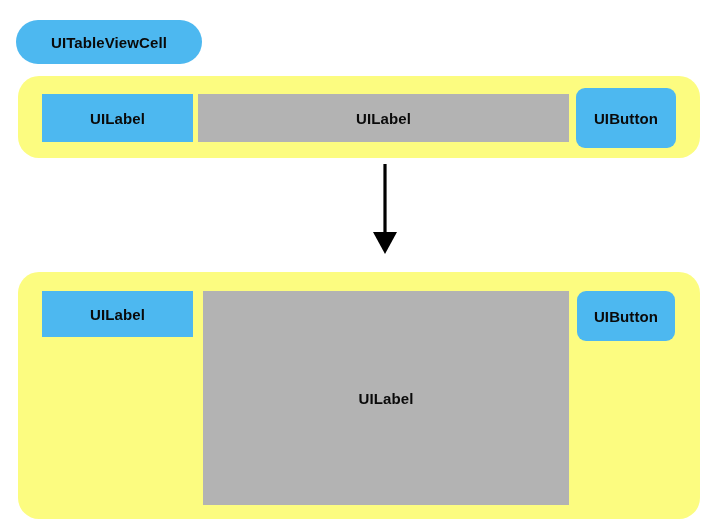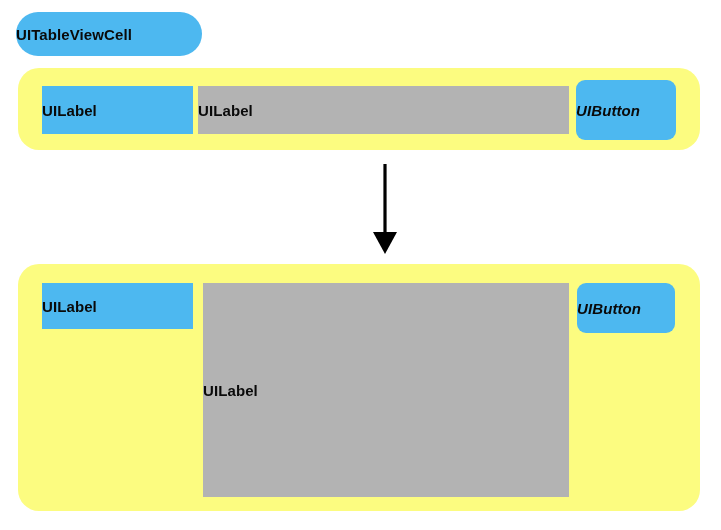--- a/index.html
+++ b/index.html
@@ -19,20 +19,22 @@
     height: 530px;
     background: #ffffff;
   }
 
   
   .box {
     position: absolute;
     box-sizing: border-box;
     display: flex;
     align-items: center;
+    justify-content: center;
+    margin-top: 8px;
   }
 
   .lbl {
     font-family: "Liberation Sans", sans-serif;
     font-weight: bold;
     font-size: 15px;
     color: #0a0a0a;
     letter-spacing: 0.1px;
     line-height: 1;
     white-space: nowrap;
@@ -68,21 +70,20 @@
   }
 
   
   .blue-flat {
     background: #4db8f0;
     border-radius: 0;
   }
   .blue-rounded {
     background: #4db8f0;
     border-radius: 9px;
-    font-style: italic;
   }
   
   .gray {
     background: #b3b3b3;
     border-radius: 0;
   }
 
   
   #top-left-label   { left: 42px;  top: 86px;  width: 151px; height: 48px; }
   #top-center-label { left: 198px; top: 86px;  width: 371px; height: 48px; }

